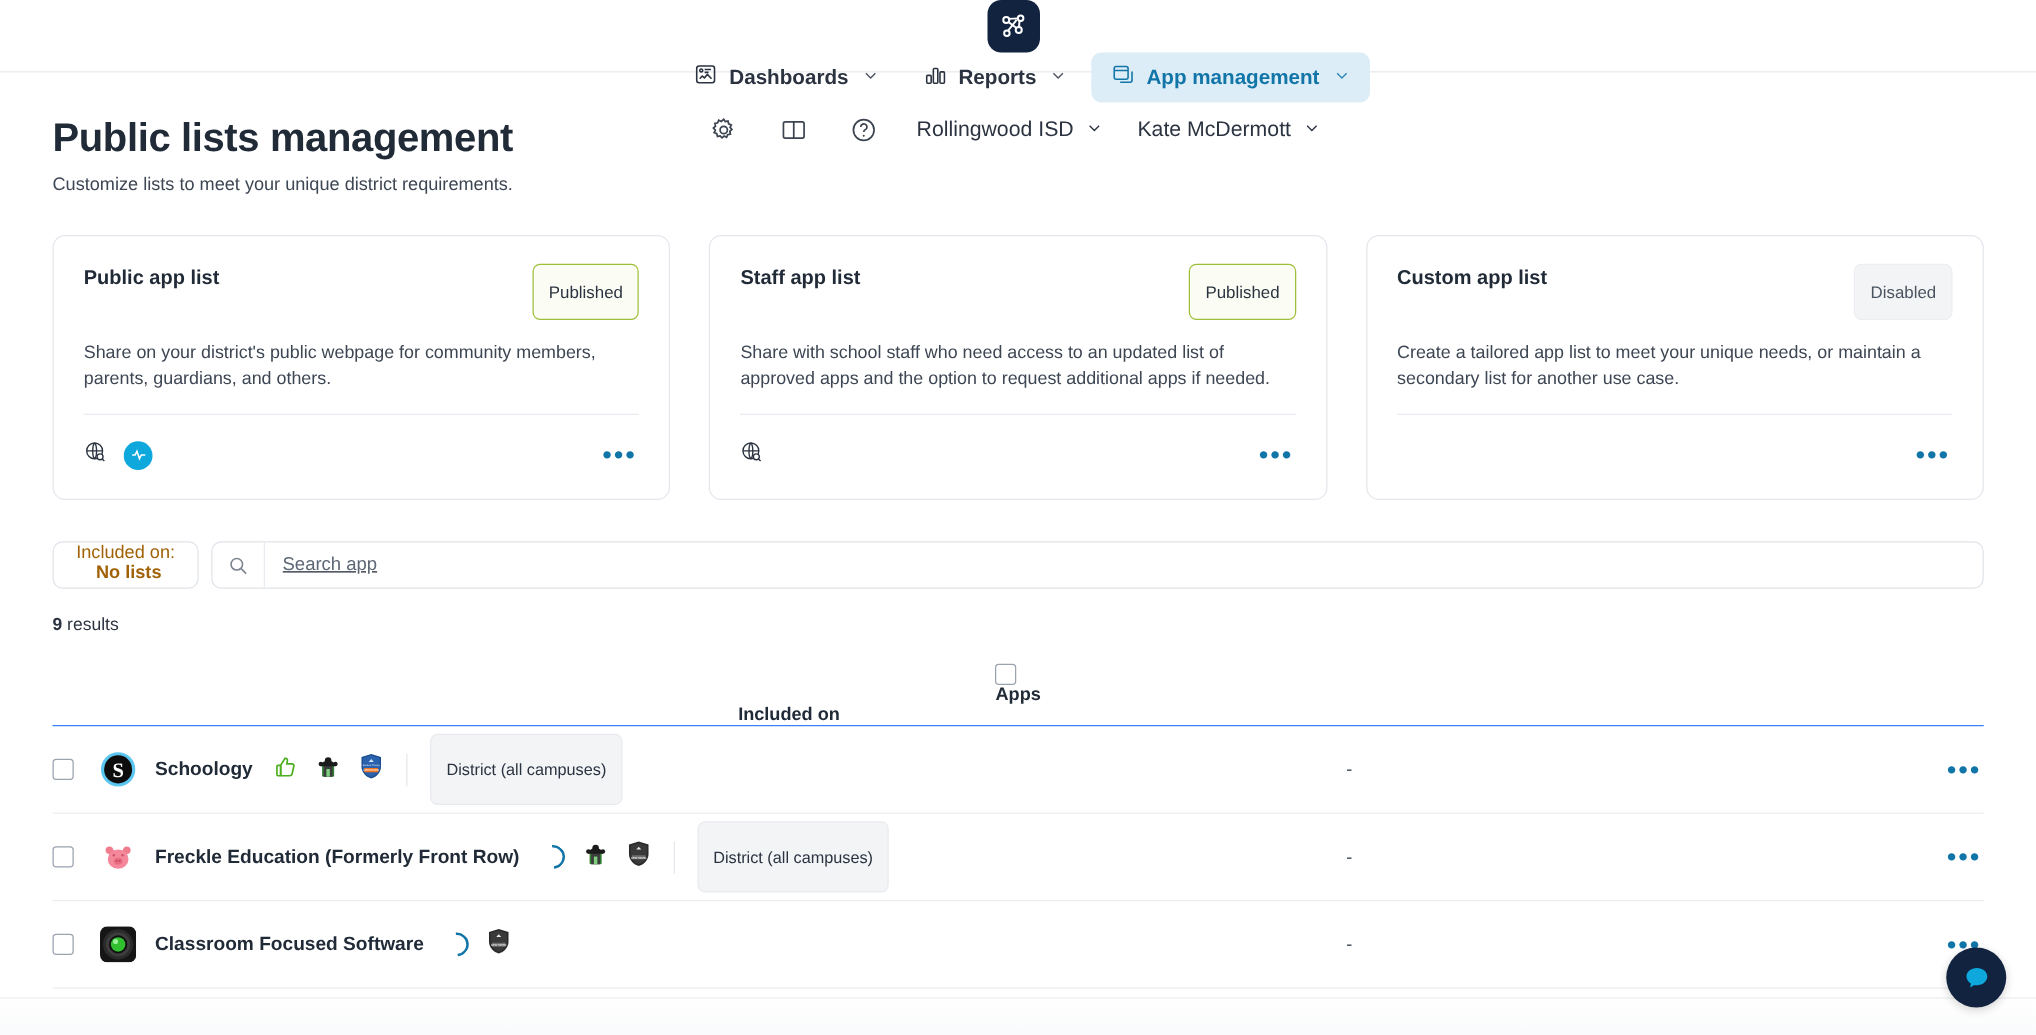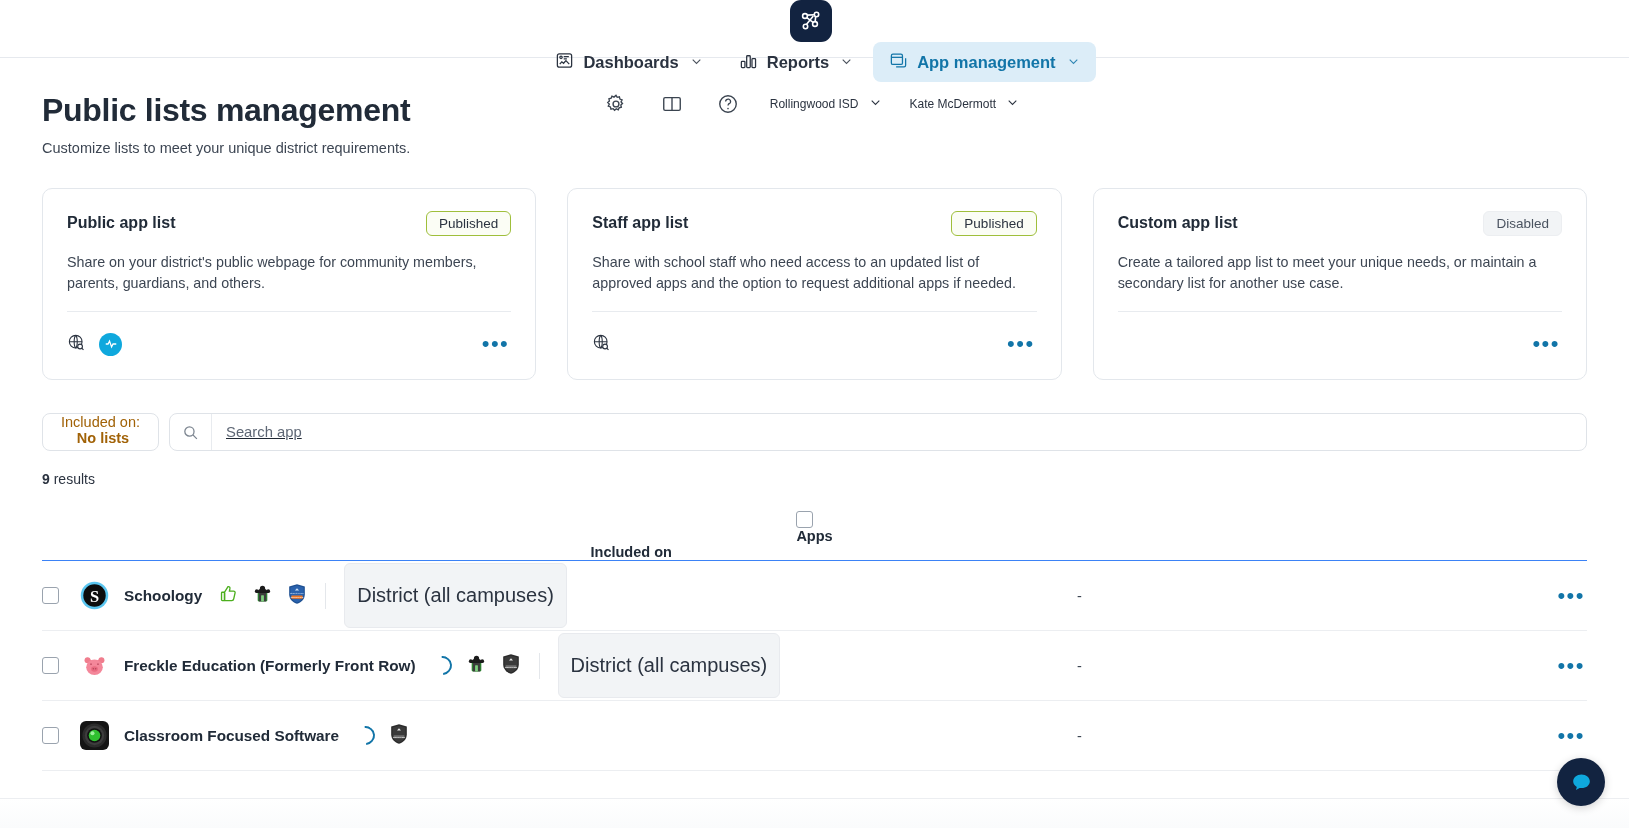--- a/index.html
+++ b/index.html
@@ -47,21 +47,21 @@
   .nav-spacer { flex: 1 1 auto; }
   .nav-right { display: flex; align-items: center; gap: 0; }
   .icon-btn {
     width: 56px; height: 44px;
     display: flex; align-items: center; justify-content: center;
     cursor: pointer; color: #3b4450;
   }
   .nav-acct {
     display: flex; align-items: center; gap: 10px;
     padding: 0 14px; height: 42px;
-    font-size: 12px; color: #2b3340; cursor: pointer; white-space: nowrap;
+    font-size: 17px; color: #2b3340; cursor: pointer; white-space: nowrap;
   }
 
   
   .page { padding: 34px 42px 0 42px; }
   .page-title {
     font-size: 32px; font-weight: 700; letter-spacing: -0.3px;
     color: #212b38;
   }
   .page-sub { font-size: 14.5px; color: #3d4653; margin-top: 11px; }
 
@@ -73,21 +73,21 @@
     border-radius: 10px;
     background: #fff;
     padding: 22px 24px 20px 24px;
     min-height: 190px;
     display: flex; flex-direction: column;
   }
   .card-head { display: flex; align-items: flex-start; justify-content: space-between; }
   .card-title { font-size: 16px; font-weight: 700; color: #212b38; padding-top: 3px; }
   .badge {
     font-size: 13.5px;
-    padding: 4px 12px;
+    padding: 14px 12px;
     border-radius: 6px;
     white-space: nowrap;
   }
   .badge.published { border: 1px solid #9fbf3b; background: #fbfdf5; color: #2b3340; }
   .badge.disabled { border: 1px solid #eceef1; background: #f2f4f6; color: #4a5360; }
   .card-desc {
     margin-top: 16px;
     font-size: 14.3px;
     line-height: 1.45;
     color: #3d4653;
@@ -170,21 +170,21 @@
     width: 29px; height: 29px; border-radius: 6px;
     flex: 0 0 auto; display: flex; align-items: center; justify-content: center;
     overflow: hidden;
   }
   .app-name { font-size: 15.3px; font-weight: 700; color: #212b38; margin-left: 15px; white-space: nowrap; }
   .row-icons { display: flex; align-items: center; gap: 14px; margin-left: 17px; }
   .vdiv { width: 1px; height: 26px; background: #e4e7eb; margin: 0 18px; }
   .pill {
     border: 1px solid #e8eaee; background: #f2f4f6;
     border-radius: 6px; padding: 20px 12px;
-    font-size: 20px; color: #2b3340; white-space: nowrap;
+    font-size: 13px; color: #2b3340; white-space: nowrap;
   }
   .row-ellipsis {
     color: #1275a8; font-size: 22px; letter-spacing: 1.5px;
     line-height: 10px; cursor: pointer; padding: 6px 2px;
   }
 
   
   .spinner {
     width: 19px; height: 19px; border-radius: 50%;
     border: 2.4px solid transparent;

